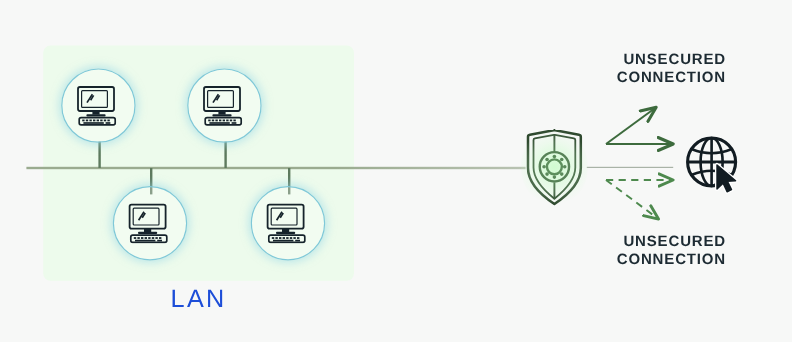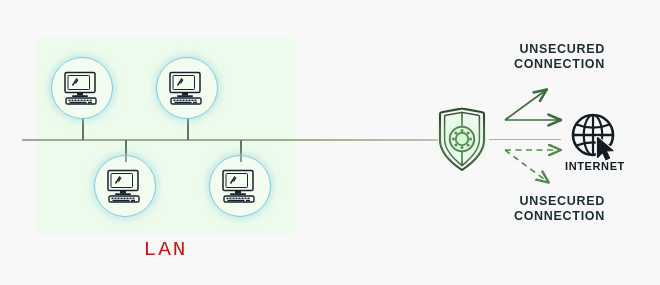--- a/index.html
+++ b/index.html
@@ -28,22 +28,22 @@
   }
 
   .lan-label {
     position: absolute;
     left: 36px;
     top: 238px;
     width: 259px;
     text-align: center;
     font-size: 21px;
     letter-spacing: 2px;
-    color: #b91c1c;
-    font-family: Liberation Mono, monospace;
+    color: #1d4ed8;
+    font-family: Liberation Sans, sans-serif;
   }
 
   
   .node {
     position: absolute;
     width: 62px;
     height: 62px;
   }
   .node-ring {
     position: absolute;
@@ -313,21 +313,20 @@
       <line x1="25" y1="5" x2="25" y2="45" stroke="#121c22" stroke-width="2.2"></line>
       <line x1="5" y1="25" x2="45" y2="25" stroke="#121c22" stroke-width="2.4"></line>
       <path d="M8.6 14.4 Q25 21 41.4 14.4" fill="none" stroke="#121c22" stroke-width="2.2"></path>
       <path d="M8.6 35.6 Q25 29 41.4 35.6" fill="none" stroke="#121c22" stroke-width="2.2"></path>
       <g>
         <path d="M29.5 27.5 L29.5 47.5 L34.6 42.6 L37.9 49.8 L41.6 48 L38.2 41 L45 40.6 Z" fill="#ffffff" stroke="#ffffff" stroke-width="3.4" stroke-linejoin="round"></path>
         <path d="M29.5 27.5 L29.5 47.5 L34.6 42.6 L37.9 49.8 L41.6 48 L38.2 41 L45 40.6 Z" fill="#121c22" stroke="#121c22" stroke-width="1.2" stroke-linejoin="round"></path>
       </g>
     </svg>
   </div>
-  <div class="internet-label">INTERNET</div>
 
   <div class="caption caption-top">
     <div>UNSECURED</div>
     <div>CONNECTION</div>
   </div>
 
   <div class="caption caption-bottom">
     <div>UNSECURED</div>
     <div>CONNECTION</div>
   </div>

